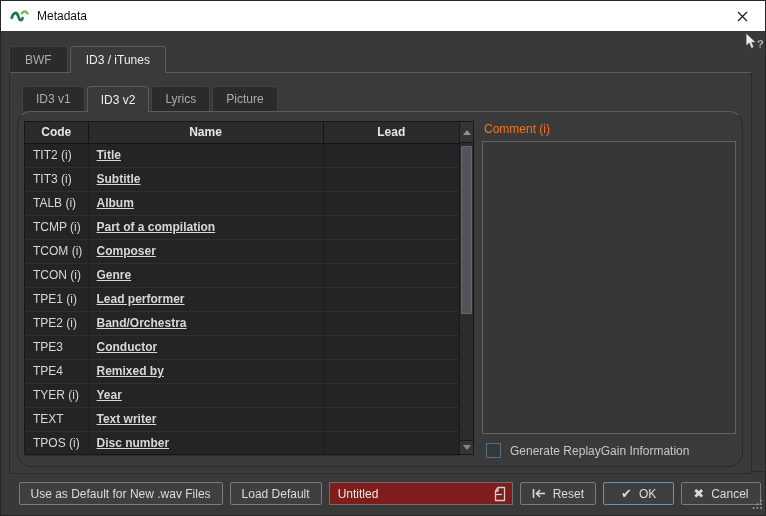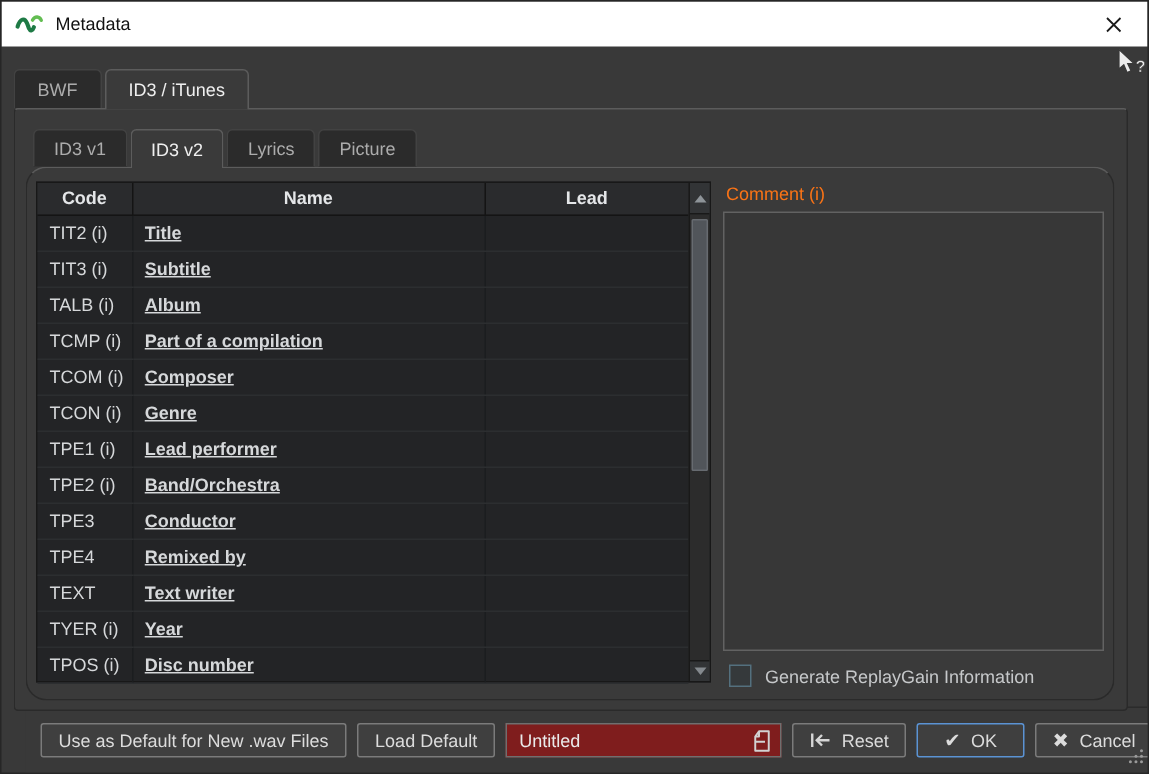--- a/index.html
+++ b/index.html
@@ -72,21 +72,21 @@
   .comment-col { margin-left:8px; width:257px; display:flex; flex-direction:column; }
   .comment-label { font-size:12px; color:#f97316; margin:1px 0 5px 2px; }
   .comment-box { height:293px; background:#373737; border:1px solid #626262; }
   .rg-row { margin-top:9px; display:flex; align-items:center; gap:9px; padding-left:4px; }
   .rg-check { width:15px; height:15px; background:#35393b; border:1px solid #54707e; flex:none; }
   .rg-label { font-size:12px; color:#c6c8ca; }
   
   .bottom-bar {
     position:absolute; left:16px; right:0; bottom:0; height:44px;
     border-top:1px solid #2b2b2b; display:flex; align-items:center;
-    padding:0 13px 0 10px; gap:7px; background:#393939;
+    padding:0 13px 0 10px; gap:7px; background:#393939;justify-content:center;
   }
   .btn {
     height:23px; padding:0 11px; background:#3f3f3f; color:#dcdcdc;
     border:1px solid #7b7b7b; border-radius:2px; font-size:12px;
     display:flex; align-items:center; gap:7px; white-space:nowrap; cursor:default;
   }
   .btn-ok { border:1px solid #5b93d4; padding:0 17px; }
   .btn-reset { margin-left:auto; }
   .btn .glyph { font-size:13px; line-height:1; }
   .preset-field {
@@ -216,27 +216,27 @@
                   <td class="col-code">TPE3</td>
                   <td class="col-name">Conductor</td>
                   <td class="col-value"></td>
                 </tr>
                 <tr>
                   <td class="col-code">TPE4</td>
                   <td class="col-name">Remixed by</td>
                   <td class="col-value"></td>
                 </tr>
                 <tr>
+                  <td class="col-code">TYER (i)</td>
+                  <td class="col-name">Year</td>
+                  <td class="col-value"></td>
+                </tr>
+                <tr>
                   <td class="col-code">TEXT</td>
                   <td class="col-name">Text writer</td>
-                  <td class="col-value"></td>
-                </tr>
-                <tr>
-                  <td class="col-code">TYER (i)</td>
-                  <td class="col-name">Year</td>
                   <td class="col-value"></td>
                 </tr>
                 <tr>
                   <td class="col-code">TPOS (i)</td>
                   <td class="col-name">Disc number</td>
                   <td class="col-value"></td>
                 </tr>
               </tbody>
           </table>
 

